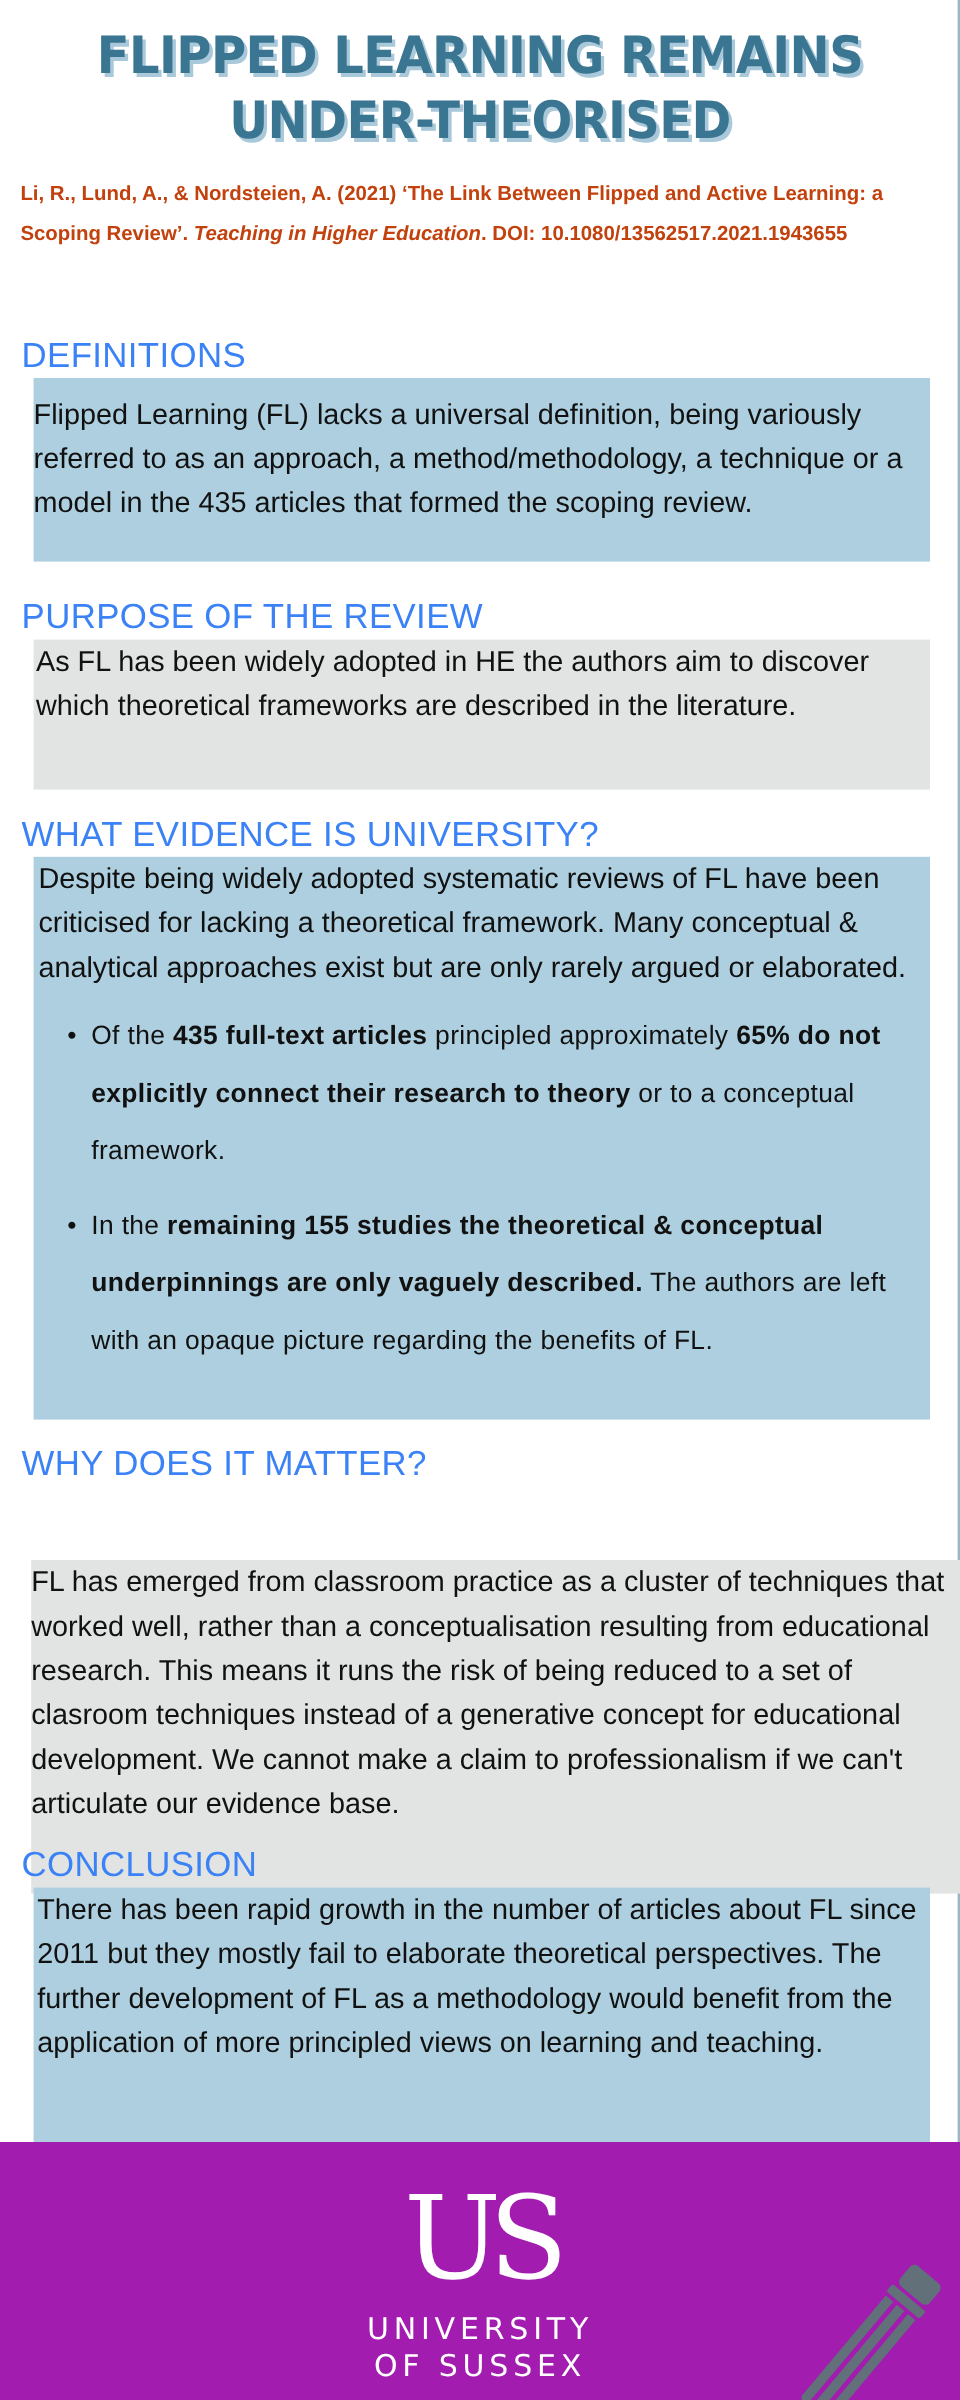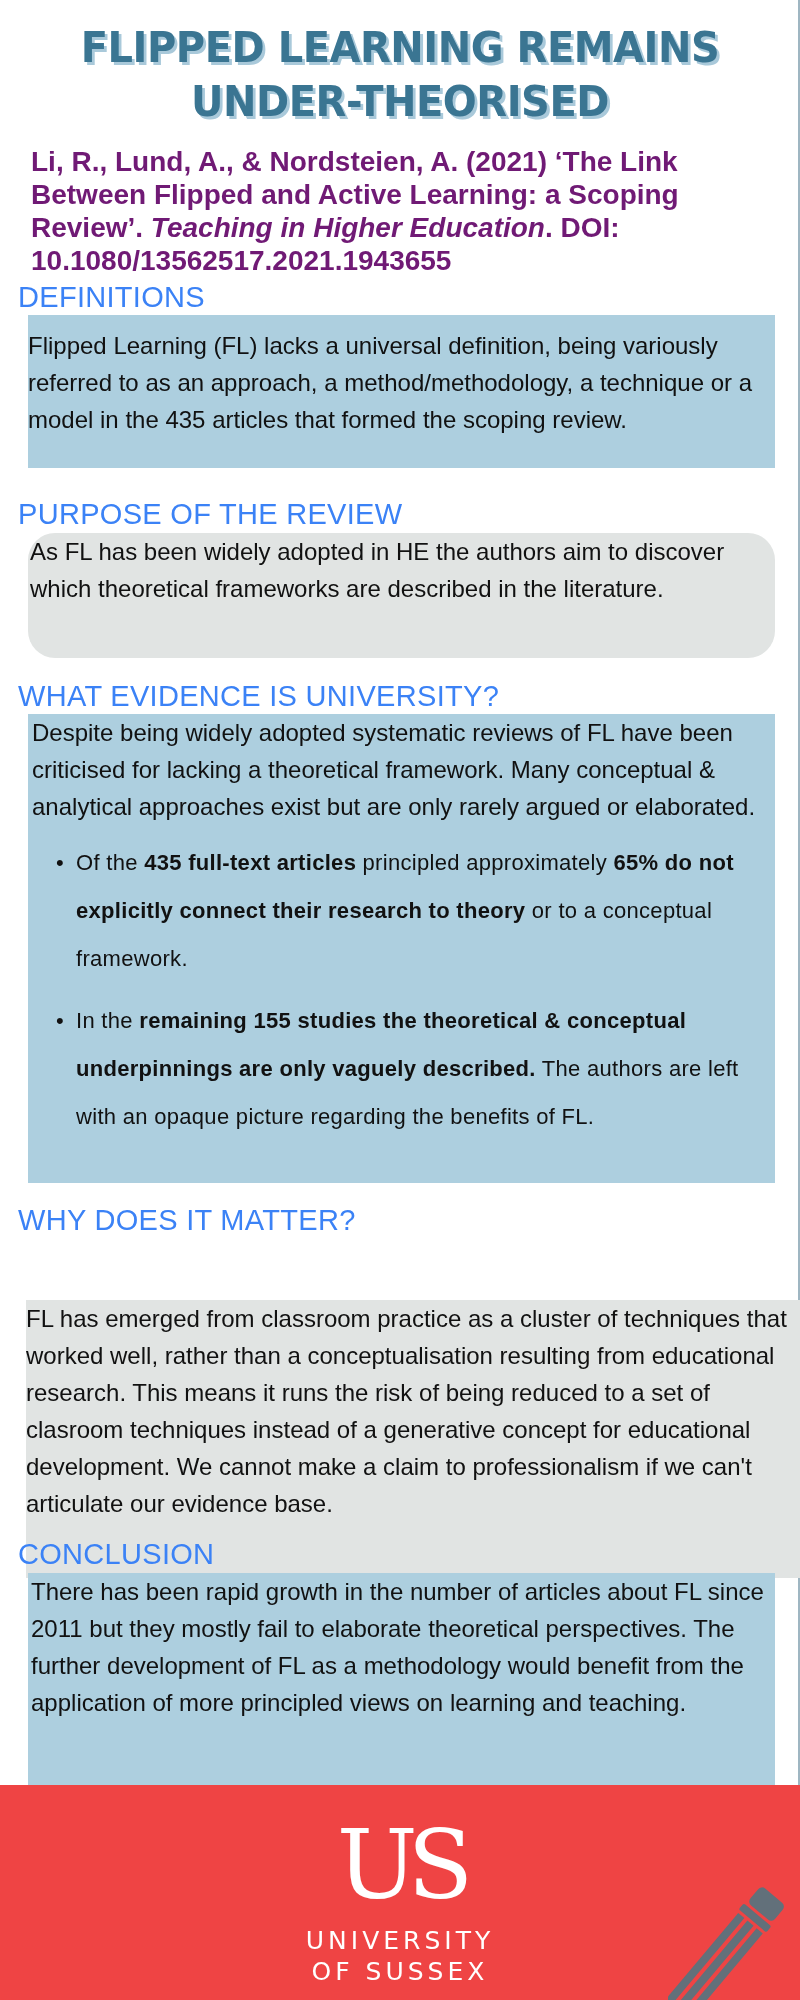--- a/index.html
+++ b/index.html
@@ -8,43 +8,43 @@
   .right-rule { position: absolute; top: 0; right: 0; width: 2px; height: 1785px; background: #9fb6c2; }
 
   .title {
     position: absolute; top: 20px; left: 0; width: 800px; text-align: center;
     font-family: "DejaVu Sans", sans-serif; font-weight: bold; font-size: 43px; line-height: 54px;
     color: #3a7592; letter-spacing: -0.5px;
     text-shadow: 3px 3px 0 #a9c9da;
     transform: scaleX(0.93); transform-origin: center;
   }
   .citation {
-    position: absolute; top: 145px; left: 31px; width: 720px;
-    font-weight: bold; font-size: 28px; line-height: 33px; color: #701a75;
+    position: absolute; top: 145px; left: 17px; width: 720px;
+    font-weight: bold; font-size: 17px; line-height: 33px; color: #c2410c;
   }
   .citation i { font-style: italic; }
 
   .heading {
     position: absolute; left: 18px; font-weight: normal; font-size: 29px; line-height: 34px; color: #3b82f6;
     letter-spacing: 0.3px;
   }
   .box {
     position: absolute; left: 28px; width: 747px; padding: 0 0 0 0;
     font-size: 24px; line-height: 37px; color: #111;
   }
   .blue { background: #adcfdf; }
   .grey { background: #e1e4e3; }
   .box p { padding-left: 0; }
   .box ul { list-style: none; padding-left: 44px; padding-right: 14px; margin-top: 14px; }
   .box li { position: relative; font-size: 22px; line-height: 48px; margin-bottom: 14px; letter-spacing: 0.3px; }
   .box li::before { content: "•"; position: absolute; left: -20px; top: 0; }
   .box b { font-weight: bold; }
 
   .footer {
-    position: absolute; top: 1785px; left: 0; width: 800px; height: 215px; background: #ef4444; overflow: hidden;
+    position: absolute; top: 1785px; left: 0; width: 800px; height: 215px; background: #a21caf; overflow: hidden;
   }
   .logo-us {
     position: absolute; top: 32px; left: 0; width: 800px; text-align: center;
     font-family: "DejaVu Serif", serif; font-size: 96px; line-height: 96px; color: #fff; letter-spacing: -10px;
   }
   .logo-text {
     position: absolute; top: 140px; left: 0; width: 800px; text-align: center;
     font-family: "DejaVu Sans", sans-serif; font-weight: normal; font-size: 25px; line-height: 31px; color: #fff; letter-spacing: 4px;
   }
   .pencil { position: absolute; right: 12px; top: 100px; width: 120px; height: 130px; }
@@ -63,21 +63,21 @@
   <span>Li, R., Lund, A., &amp; Nordsteien, A. (2021) ‘The Link Between Flipped and Active Learning: a Scoping Review’.</span>
   <i>Teaching in Higher Education</i><span>. DOI: 10.1080/13562517.2021.1943655</span>
 </div>
 
 <h2 class="heading" style="top:280px;">DEFINITIONS</h2>
 <div class="box blue" style="top:315px; height:153px; padding-top:12px;">
   <p>Flipped Learning (FL) lacks a universal definition, being variously referred to as an approach, a method/methodology, a technique or a model in the 435 articles that formed the scoping review.</p>
 </div>
 
 <h2 class="heading" style="top:497px;">PURPOSE OF THE REVIEW</h2>
-<div class="box grey" style="top:533px; height:125px; padding-left:2px;border-radius:27px;">
+<div class="box grey" style="top:533px; height:125px; padding-left:2px;">
   <p>As FL has been widely adopted in HE the authors aim to discover which theoretical frameworks are described in the literature.</p>
 </div>
 
 <h2 class="heading" style="top:679px;">WHAT EVIDENCE IS UNIVERSITY?</h2>
 <div class="box blue" style="top:714px; height:469px; padding-left:4px;">
   <p>Despite being widely adopted systematic reviews of FL have been criticised for lacking a theoretical framework. Many conceptual &amp; analytical approaches exist but are only rarely argued or elaborated.</p>
   <ul>
     <li>
       <span>Of the </span><b>435 full-text articles</b><span> principled approximately </span><b>65% do not explicitly connect their research to theory</b><span> or to a conceptual framework.</span>
     </li>

